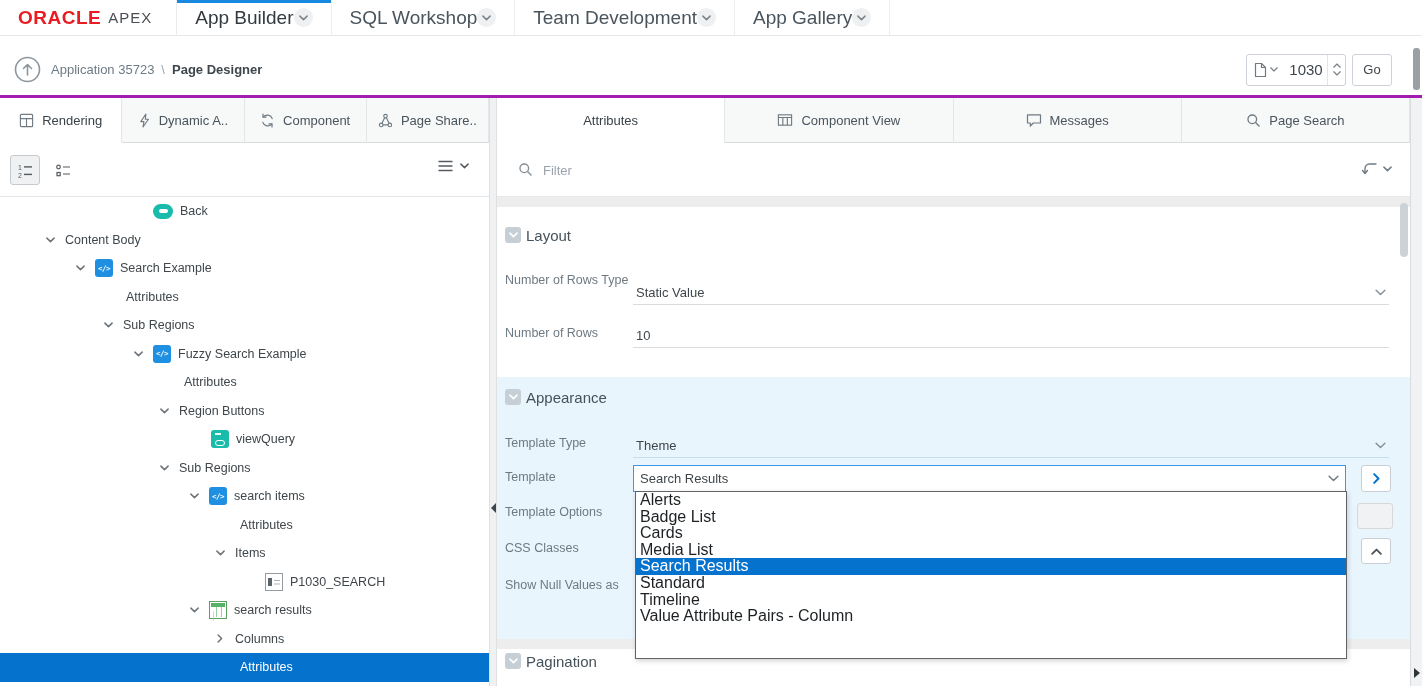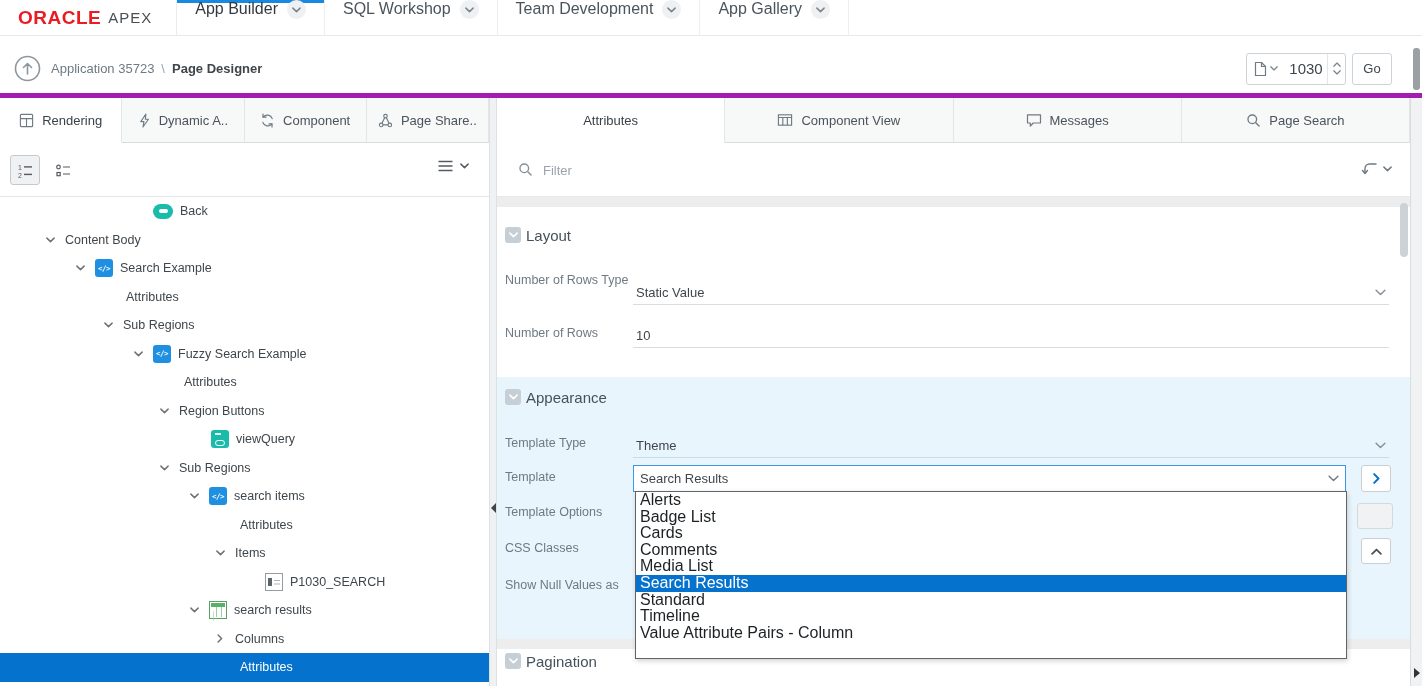--- a/index.html
+++ b/index.html
@@ -5,26 +5,26 @@
   *{margin:0;padding:0;box-sizing:border-box}
   body{font-family:"Liberation Sans","DejaVu Sans",sans-serif;background:#fff}
   .app{position:relative;width:1422px;height:686px;overflow:hidden;background:#fff;font-size:13px;color:#3f464b;--accent:#0572ce}
 
   
   .top-header{position:absolute;left:0;top:0;width:1422px;height:36px;background:#fff;border-bottom:1px solid #e6e8ea;display:flex;align-items:stretch}
   .logo{display:flex;align-items:center;padding:0 24px 0 18px;border-right:1px solid #e9ebec}
   .logo .brand{color:#ea1b22;font-weight:bold;font-size:19px;letter-spacing:.5px}
   .logo .product{color:#4a4f54;font-size:15px;margin-left:7px;letter-spacing:1px}
   .nav-tabs{display:flex;align-items:stretch}
-  .nav-tab{display:flex;gap:9px;padding:0 18px;border-right:1px solid #eceeef;font-size:16px;color:#4a545c;cursor:default;background:#fff}
+  .nav-tab{display:flex;align-items:center;padding:0 18px;border-right:1px solid #eceeef;font-size:19px;color:#4a545c;cursor:default;background:#fff}
   .nav-tab.sel{box-shadow:inset 0 3px 0 #1789e0;color:#323a40}
   .chev-circle{width:19px;height:19px;border-radius:50%;background:#eef0f2;display:inline-flex;align-items:center;justify-content:center}
 
   
-  .toolbar2{position:absolute;left:0;top:44px;width:1422px;height:54px;background:#fff;border-bottom:5px solid #a21caf;display:flex;align-items:center;justify-content:space-between;padding:0 30px 0 14px}
+  .toolbar2{position:absolute;left:0;top:44px;width:1422px;height:54px;background:#fff;border-bottom:3px solid #a21caf;display:flex;align-items:center;justify-content:space-between;padding:0 30px 0 14px}
   .breadcrumb{display:flex;align-items:center}
   .bc-app{color:#6e7a83;margin-left:10px}
   .bc-sep{color:#9aa3ab;margin:0 7px}
   .bc-page{color:#3f464b;font-weight:bold}
   .page-widget{display:flex;align-items:center;gap:6px}
   .page-box{height:32px;border:1px solid #ccd2d7;border-radius:3px;background:#fff;display:flex;align-items:center}
   .page-box .doc{display:flex;align-items:center;gap:3px;padding:0 7px}
   .page-num{min-width:42px;text-align:center;font-size:15px;color:#3f464b}
   .stepper{width:18px;height:100%;border-left:1px solid #e3e6e8;display:flex;flex-direction:column;align-items:center;justify-content:center;gap:3px}
   .go-btn{height:32px;width:40px;border:1px solid #ccd2d7;border-radius:3px;background:#fff;font-size:13px;color:#3f464b;font-family:inherit}
@@ -502,21 +502,20 @@
               <path d="M1 1l4 3.9L9 1" stroke="#fff" stroke-width="1.8" stroke-linecap="round" stroke-linejoin="round"></path>
             </svg>
         </span>
         <span class="sec-title">Pagination</span>
       </div>
 
       <div class="dropdown">
           <div class="dd-option">Alerts</div>
           <div class="dd-option">Badge List</div>
           <div class="dd-option">Cards</div>
-          <div class="dd-option">Comments</div>
           <div class="dd-option">Media List</div>
           <div class="dd-option sel">Search Results</div>
           <div class="dd-option">Standard</div>
           <div class="dd-option">Timeline</div>
           <div class="dd-option">Value Attribute Pairs - Column</div>
         </div>
 
       <div class="rp-scroll-thumb"></div>
     </div>
   </div>

